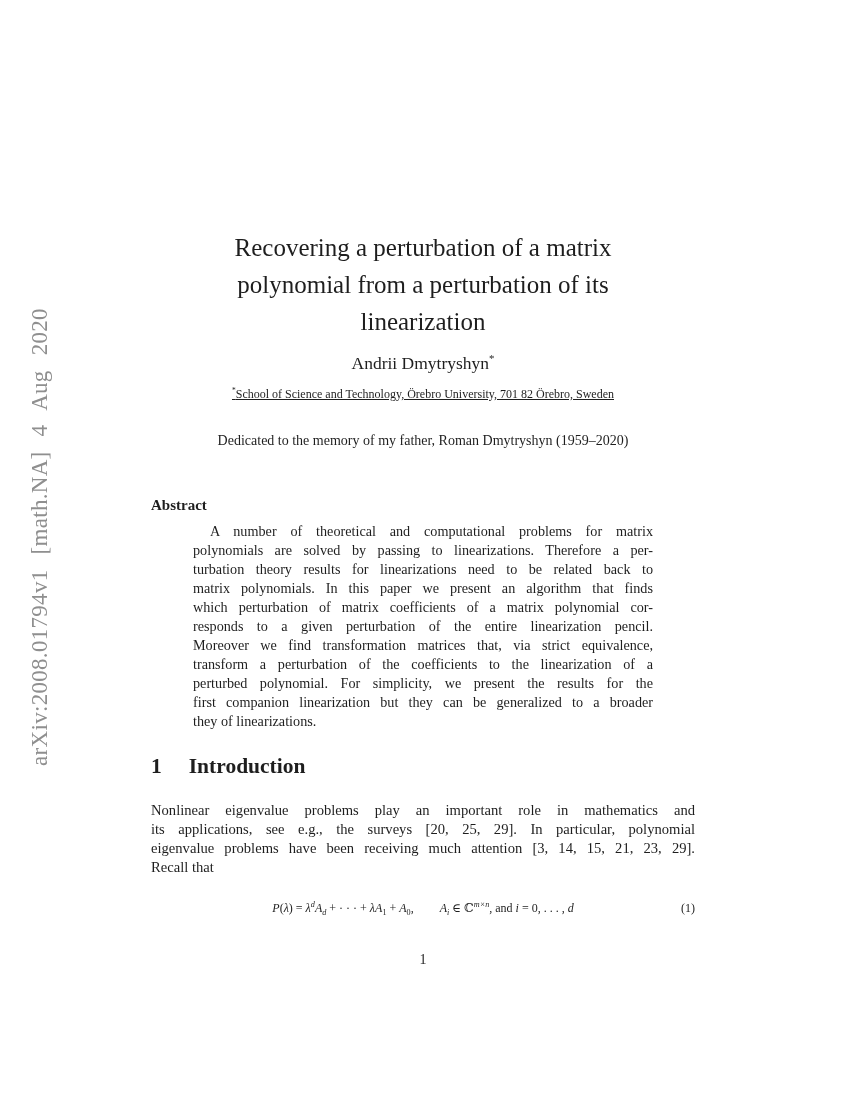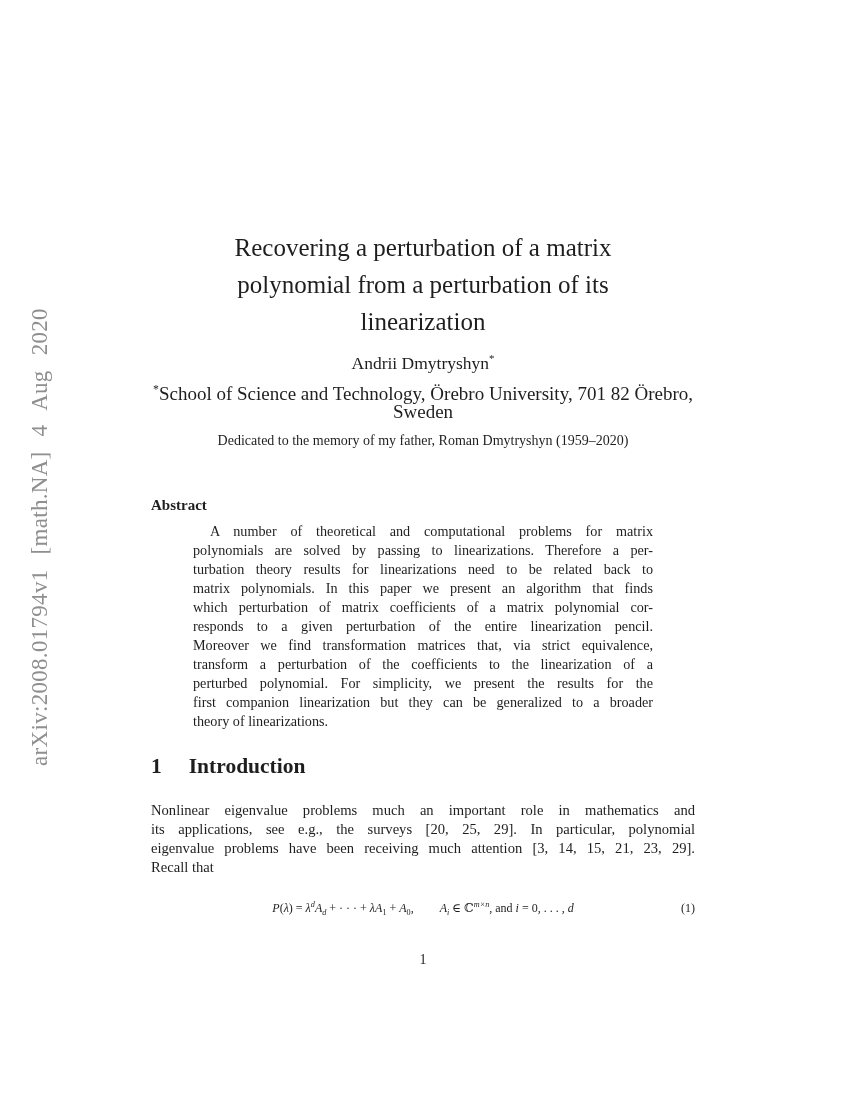--- a/index.html
+++ b/index.html
@@ -42,22 +42,23 @@
   
   .author {
     left: 151px; top: 352px; width: 544px;
     text-align: center;
     font-size: 17.5px;
     line-height: 22px;
   }
   .affiliation {
     left: 151px; top: 385px; width: 544px;
     text-align: center;
-    font-size: 19px;
+    font-size: 12px;
     line-height: 18px;
+    text-decoration: underline;
   }
   .dedication {
     left: 151px; top: 431px; width: 544px;
     text-align: center;
     font-size: 14px;
     line-height: 19px;
   }
   sup.mark {
     font-size: 62%;
     vertical-align: super;
@@ -149,29 +150,29 @@
     <div class="line jline indent">A number of theoretical and computational problems for matrix</div>
     <div class="line jline">polynomials are solved by passing to linearizations. Therefore a per-</div>
     <div class="line jline">turbation theory results for linearizations need to be related back to</div>
     <div class="line jline">matrix polynomials. In this paper we present an algorithm that finds</div>
     <div class="line jline">which perturbation of matrix coefficients of a matrix polynomial cor-</div>
     <div class="line jline">responds to a given perturbation of the entire linearization pencil.</div>
     <div class="line jline">Moreover we find transformation matrices that, via strict equivalence,</div>
     <div class="line jline">transform a perturbation of the coefficients to the linearization of a</div>
     <div class="line jline">perturbed polynomial. For simplicity, we present the results for the</div>
     <div class="line jline">first companion linearization but they can be generalized to a broader</div>
-    <div class="line lline">theory of linearizations.</div>
+    <div class="line lline">they of linearizations.</div>
   </div>
 
   <div class="section-heading block">
     <span class="sec-num">1</span><span>Introduction</span>
   </div>
 
   <div class="para block">
-    <div class="line jline">Nonlinear eigenvalue problems much an important role in mathematics and</div>
+    <div class="line jline">Nonlinear eigenvalue problems play an important role in mathematics and</div>
     <div class="line jline">its applications, see e.g., the surveys [20, 25, 29]. In particular, polynomial</div>
     <div class="line jline">eigenvalue problems have been receiving much attention [3, 14, 15, 21, 23, 29].</div>
     <div class="line lline">Recall that</div>
   </div>
 
   <div class="equation block">
     <span class="eq-content"><span class="var">P</span><span>(</span><span class="var">λ</span><span>) = </span><span class="var">λ</span><sup class="var">d</sup><span class="var">A</span><sub class="var">d</sub><span> + · · · + </span><span class="var">λ</span><span class="var">A</span><sub>1</sub><span> + </span><span class="var">A</span><sub>0</sub><span>,</span><span class="eq-gap"></span><span class="var">A</span><sub class="var">i</sub><span> ∈ </span><span>ℂ</span><sup class="var">m×n</sup><span>, and </span><span class="var">i</span><span> = 0, . . . , </span><span class="var">d</span></span>
     <span class="eq-number">(1)</span>
   </div>
 

